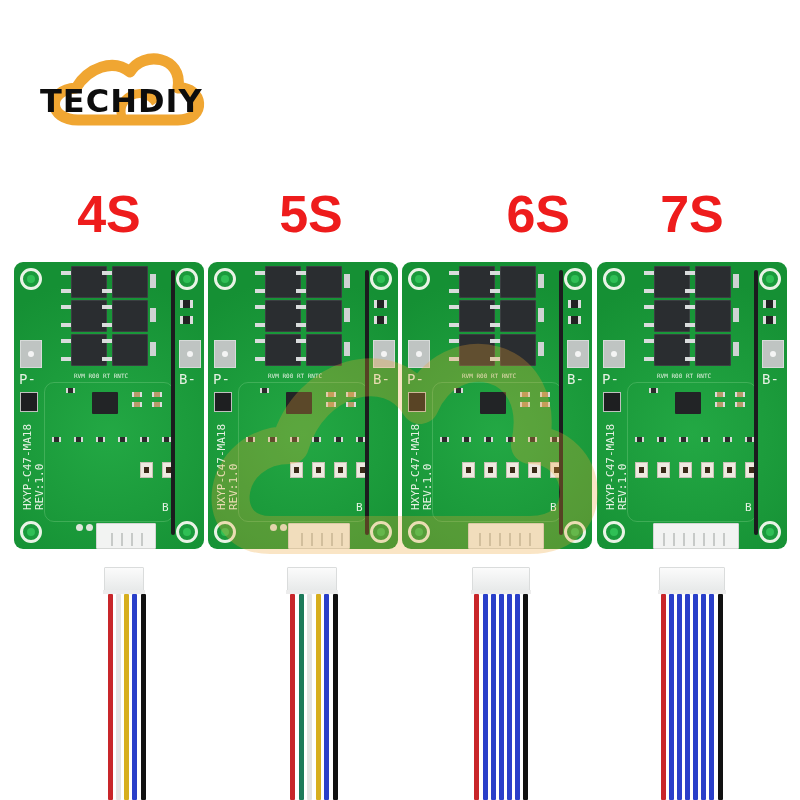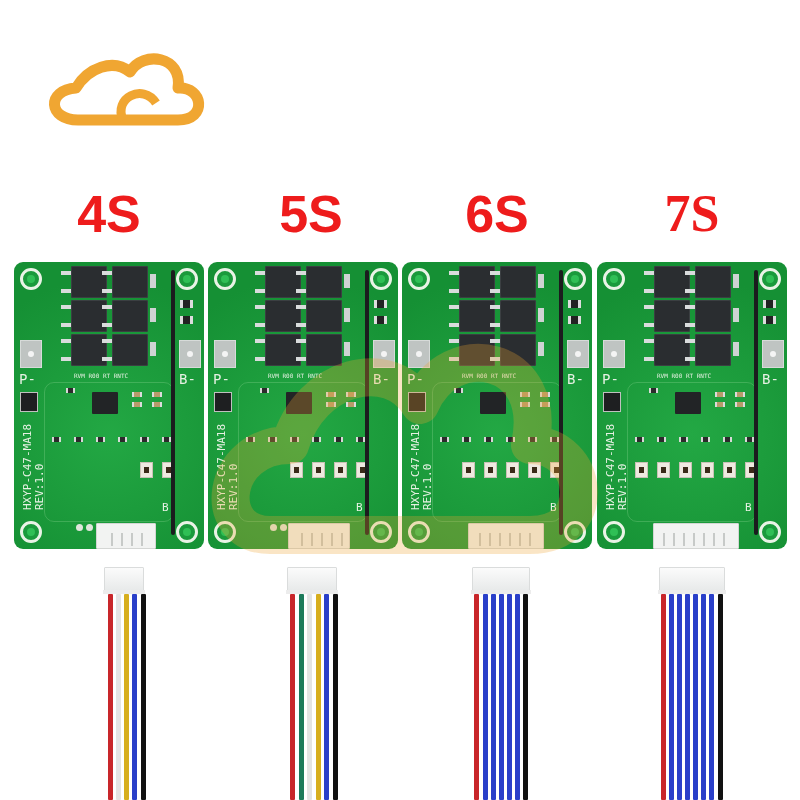--- a/index.html
+++ b/index.html
@@ -50,26 +50,27 @@
   .watermark { position: absolute; left: 200px; top: 295px; width: 420px; height: 260px; pointer-events: none; opacity: 0.28; }
 </style>
 </head>
 <body>
 
 <div class="logo">
   <svg class="logo-swirl" viewBox="0 0 210 100">
     <path d="M60 92 C 30 92, 28 62, 58 60 C 70 40, 95 30, 112 44 C 125 22, 165 28, 160 60 C 185 58, 190 92, 160 92 Z" fill="none" stroke="#f0a632" stroke-width="11" stroke-linejoin="round"></path>
     <path d="M105 92 C 95 70, 125 55, 138 75" fill="none" stroke="#f0a632" stroke-width="9"></path>
   </svg>
+  <div class="logo-text">TECHDIY</div>
 </div>
 
 <div class="variant-label" style="left:14px;">4S</div>
 <div class="variant-label" style="left:216px;">5S</div>
-<div class="variant-label" style="left:402px;">6S</div>
-<div class="variant-label" style="left:597px;font-family:Liberation Serif, serif;">7S</div>
+<div class="variant-label" style="left:380px;text-align:right;">6S</div>
+<div class="variant-label" style="left:597px;">7S</div>
 
 <div class="board" style="left:14px;">
   <div class="mhole" style="left:6px; top:6px;"></div>
   <div class="mhole" style="left:162px; top:6px;"></div>
   <div class="mhole" style="left:6px; top:259px;"></div>
   <div class="mhole" style="left:162px; top:259px;"></div>
   <div class="trace" style="left:30px; top:120px; width:130px; height:140px;"></div>
 
   <div class="mosfet" style="left:57px; top:4px;"></div>
   <div class="mosfet" style="left:98px; top:4px;"></div>

